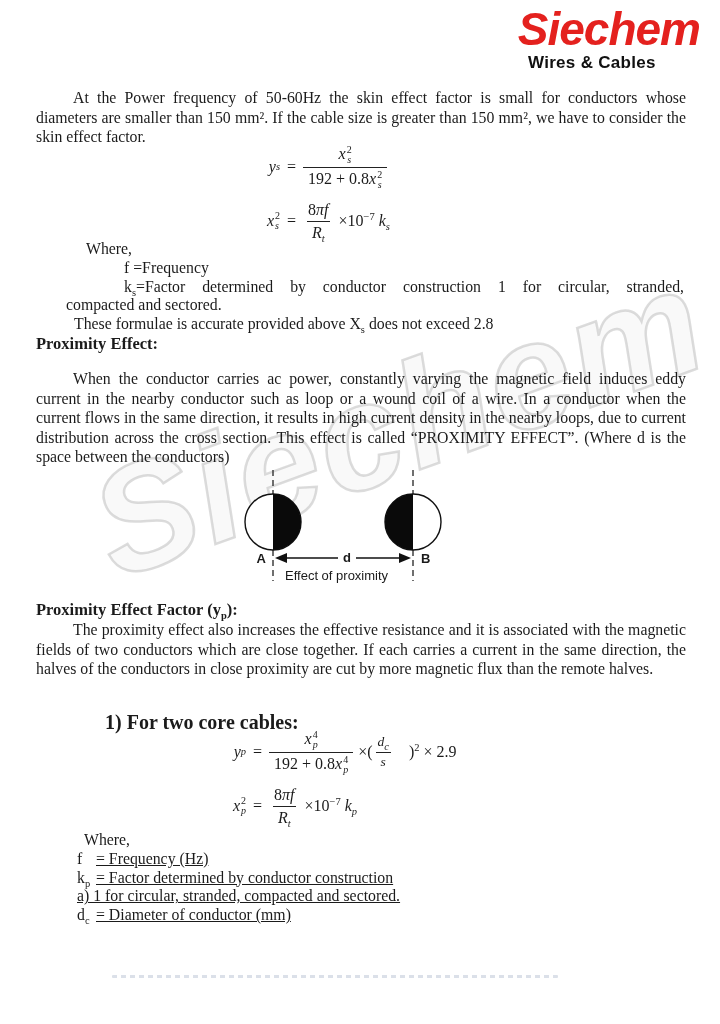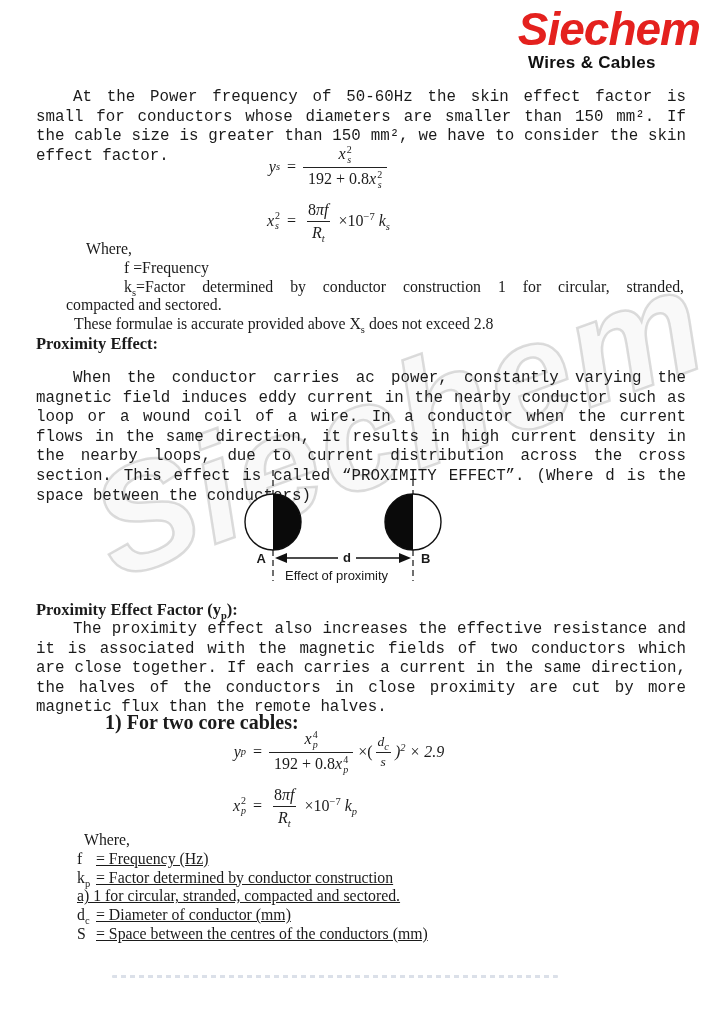--- a/index.html
+++ b/index.html
@@ -23,21 +23,21 @@
     font-family:"Liberation Sans", sans-serif; font-style:italic; font-weight:700;
     font-size:46px; line-height:1.0; color:#e4211e; letter-spacing:-1px;
   }
   .logo .tagline {
     font-family:"Liberation Sans", sans-serif; font-weight:700; font-size:17px;
     color:#101010; margin-top:1px; padding-right:34px; letter-spacing:0.3px; text-align:center;
   }
   .abs { position:absolute; z-index:1; }
   .h { font-weight:700; font-size:16.5px; line-height:1.15; }
   .para { width:650px; font-size:15.8px; line-height:19.6px; text-align:justify; }
-  .ind { text-indent:37px;font-family:Liberation Mono, monospace; }
+  .ind { text-indent:37px; }
   
   .wblock { font-size:15.8px; line-height:18.8px; width:720px; }
   .where-label { margin-left:86px; }
   .f-line { margin-left:124px; }
   .ks-line1 { margin-left:124px; width:560px; text-align:justify; text-align-last:justify; }
   .ks-line2 { margin-left:66px; }
   .note-line { margin-left:74px; }
   .wrow { margin-left:77px;text-decoration:underline; }
   .term { display:inline-block; min-width:19px; }
   sub, sup { font-size:10.5px; line-height:0; }
@@ -164,21 +164,21 @@
         <span class="den"><span>192 + 0.8</span><i>x</i><span class="ss">
               <span>4</span>
               <span class="it">p</span>
             </span></span>
       </span>
       <span class="post"><span>×</span><span>(</span></span>
       <span class="frac small-frac">
         <span class="num"><i>d</i><sub><i>c</i></sub></span>
         <span class="den"><i>s</i></span>
       </span>
-      <span class="post" style="margin-left:1px;font-style:italic;"><span>)</span><sup>2</sup>&nbsp;<span>× 2.9</span></span>
+      <span class="post" style="margin-left:15px;"><span>)</span><sup>2</sup>&nbsp;<span>× 2.9</span></span>
     </div>
     <div class="eqrow">
       <span class="lhs">
           <i>x</i>
           <span class="ss">
             <span>2</span>
             <span class="it">p</span>
           </span>
         </span>
       <span class="eq">=</span>
@@ -189,18 +189,17 @@
       <span class="post"><span>×</span><span>10</span><sup>−7</sup>&nbsp;<i>k</i><sub><i>p</i></sub></span>
     </div>
   </div>
 
   <div class="abs wblock" style="left:0px; top:831px;">
     <div class="where-label" style="margin-left:84px;">Where,</div>
     <div class="wrow"><span class="term"><span>f</span><sub></sub></span><span>= Frequency (Hz)</span></div>
     <div class="wrow"><span class="term"><span>k</span><sub>p</sub></span><span>= Factor determined by conductor construction</span></div>
     <div class="wrow">a) 1 for circular, stranded, compacted and sectored.</div>
     <div class="wrow"><span class="term"><span>d</span><sub>c</sub></span><span>= Diameter of conductor (mm)</span></div>
-    <div class="wrow"><span class="term"><span>S</span><sub></sub></span><span>= Space between the centres of the conductors (mm)</span></div>
   </div>
 
   <div class="clipped-line"></div>
 
 </div>
 
 </body></html>

